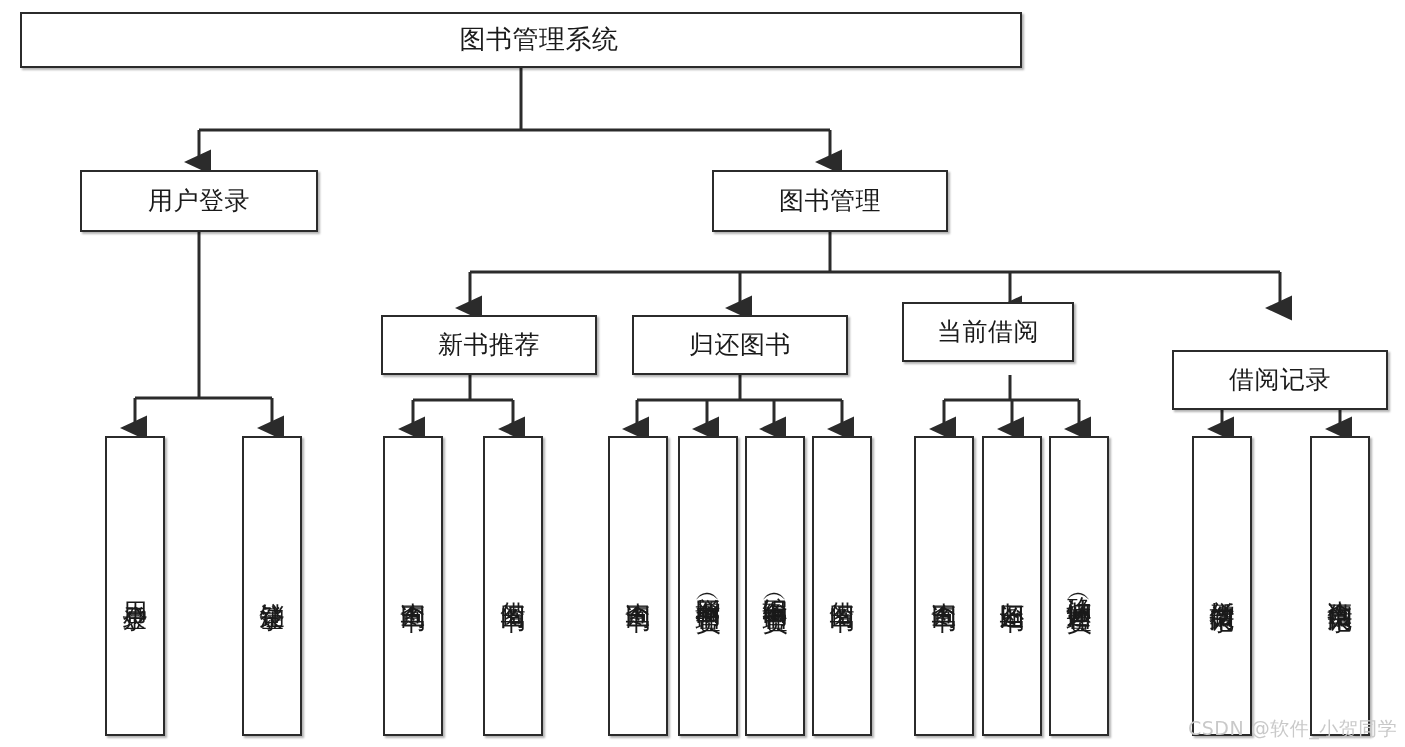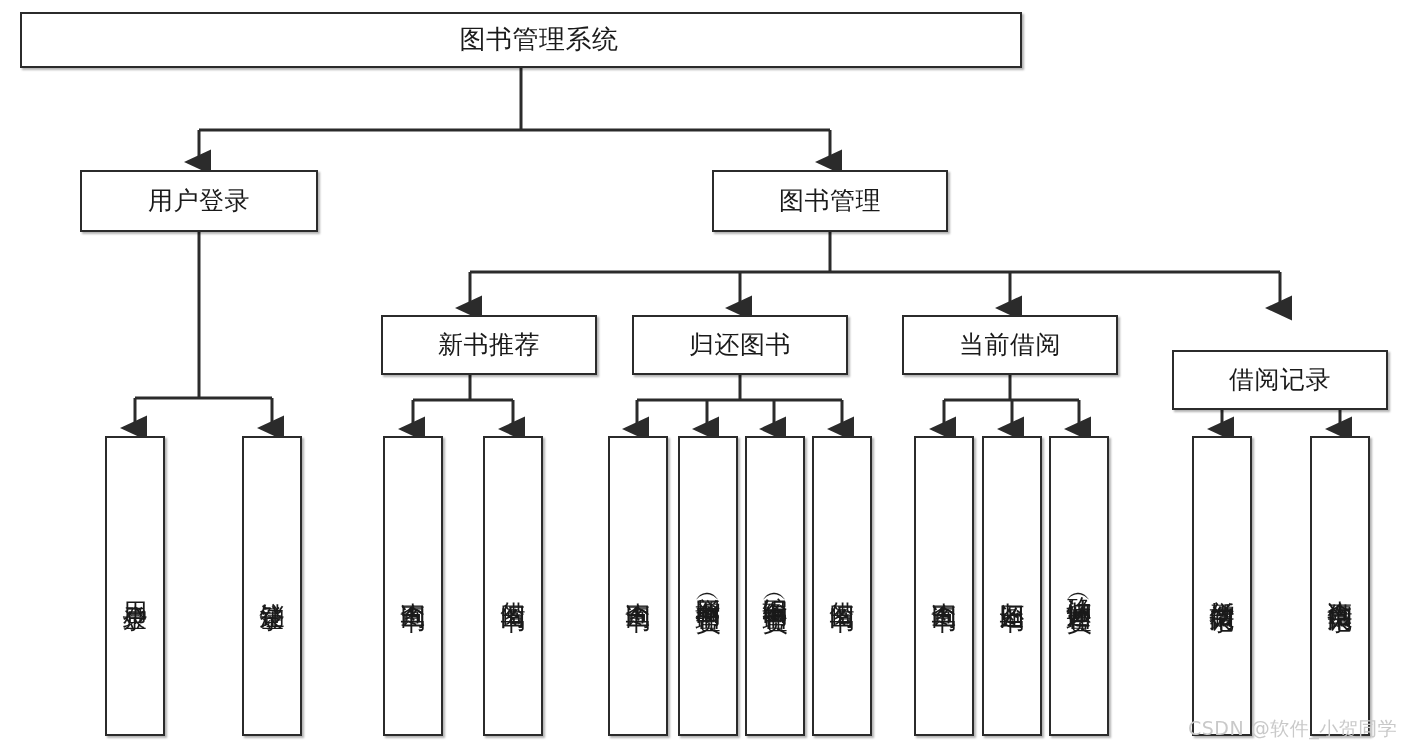--- a/index.html
+++ b/index.html
@@ -141,21 +141,21 @@
   <div class="node horiz" style="left:712px; top:170px; width:236px; height:62px;">
     <span class="label">图书管理</span>
   </div>
 
   <div class="node horiz" style="left:381px; top:315px; width:216px; height:60px;">
     <span class="label">新书推荐</span>
   </div>
   <div class="node horiz" style="left:632px; top:315px; width:216px; height:60px;">
     <span class="label">归还图书</span>
   </div>
-  <div class="node horiz" style="left:902px; top:315px; width:216px; height:60px;">
+  <div class="node horiz" style="left:902px; top:302px; width:172px; height:60px;">
     <span class="label">当前借阅</span>
   </div>
   <div class="node horiz" style="left:1172px; top:315px; width:216px; height:60px;margin-top:35px;">
     <span class="label">借阅记录</span>
   </div>
 
   <div class="node vert" style="left:105px; top:436px; width:60px; height:300px;">
     <span class="label">用户登录</span>
   </div>
   <div class="node vert" style="left:242px; top:436px; width:60px; height:300px;">

